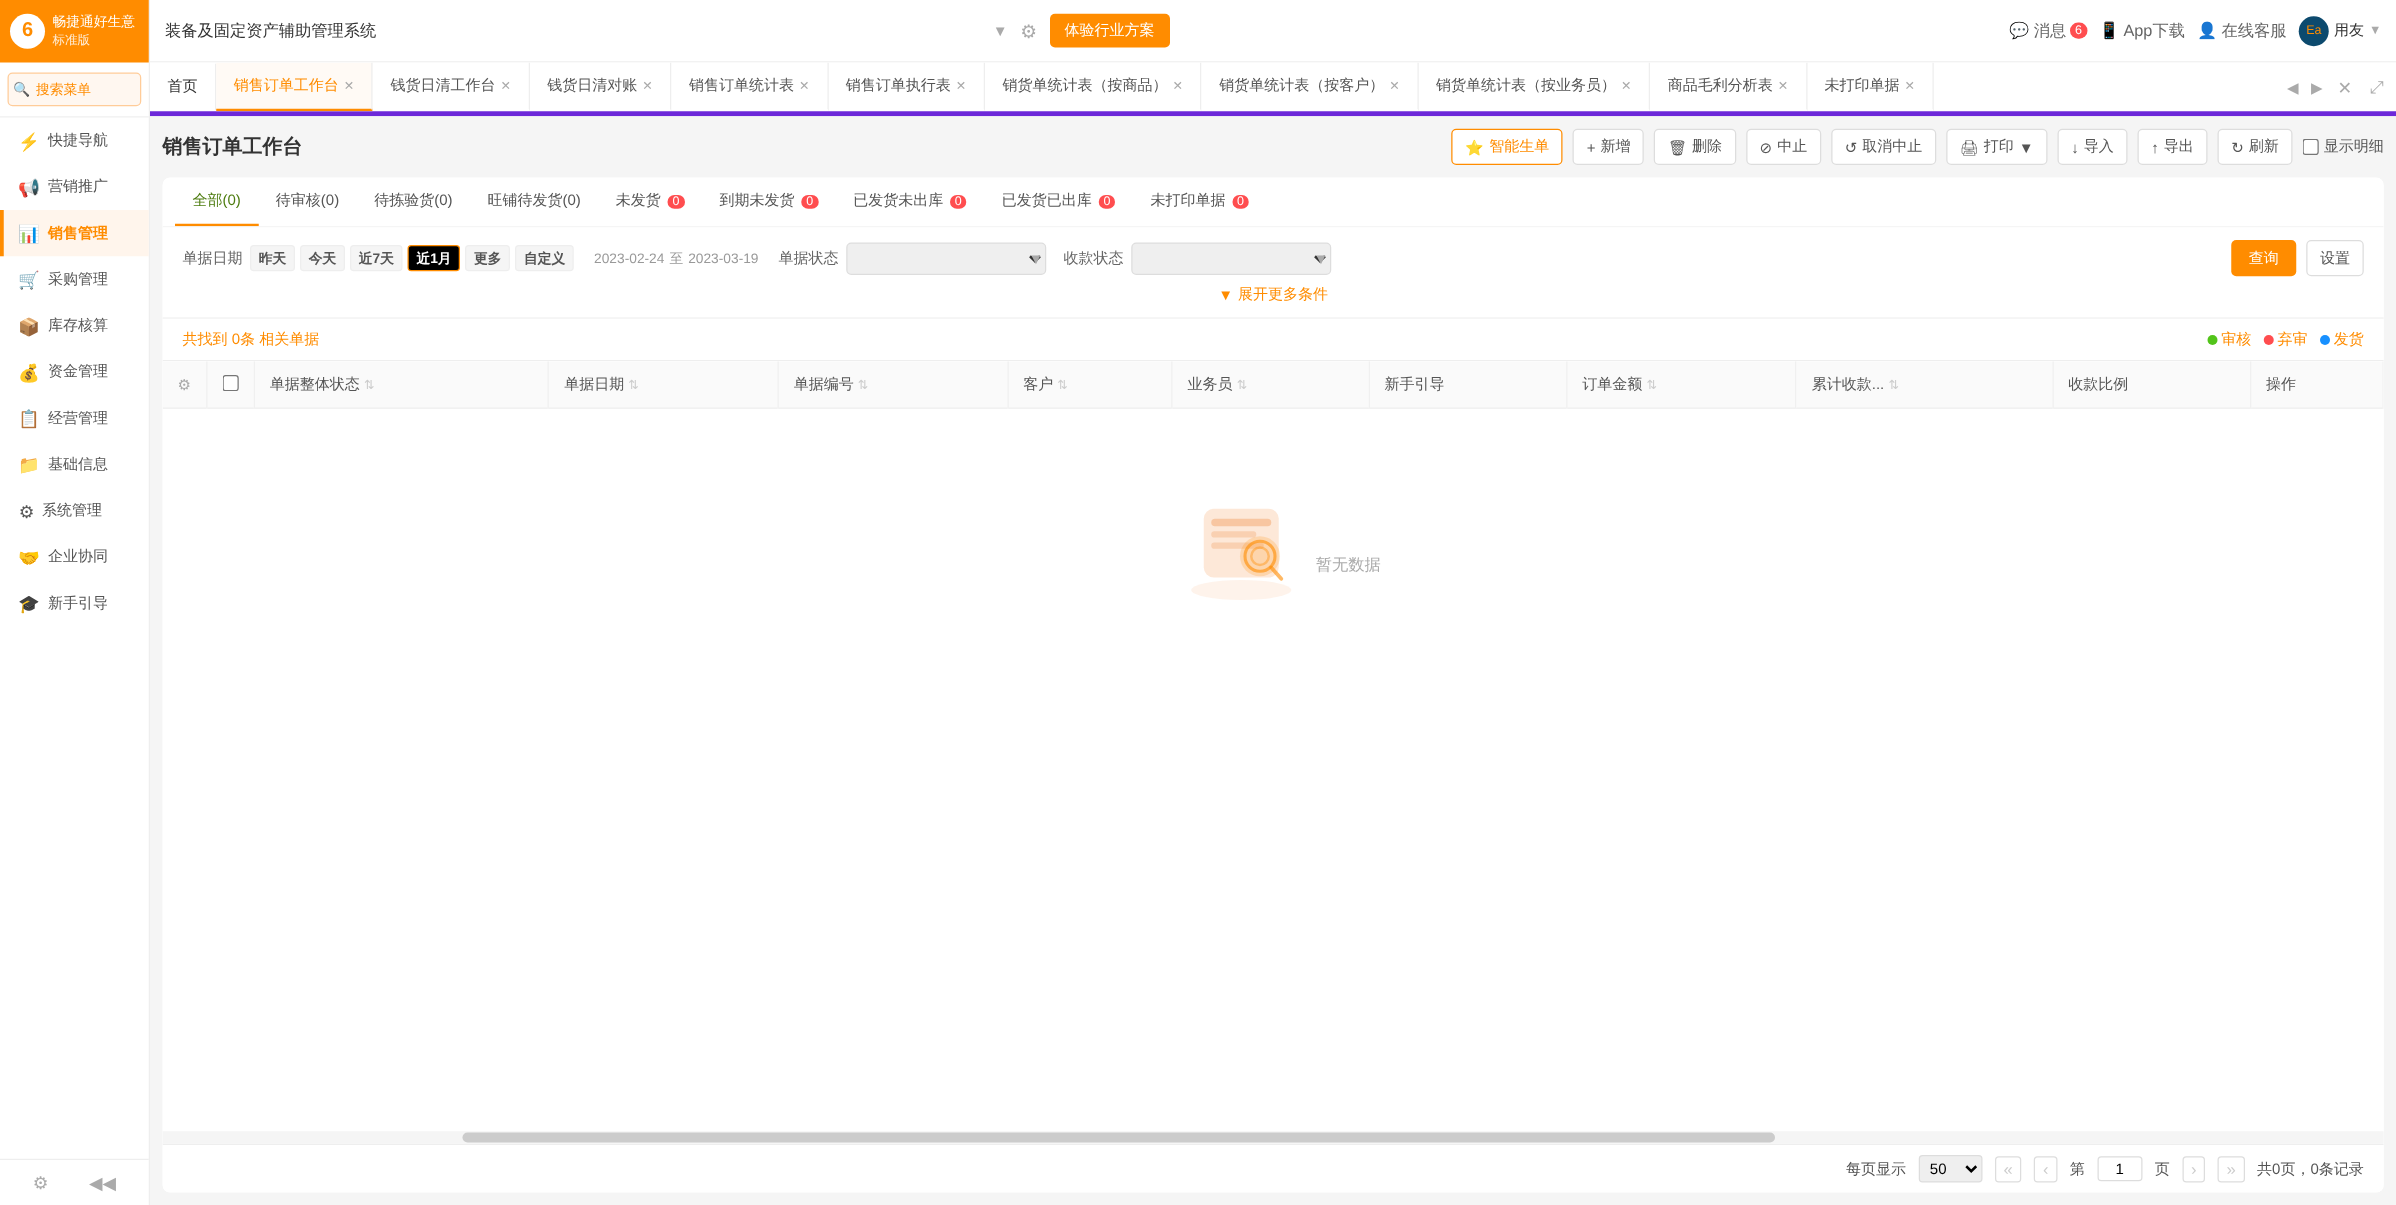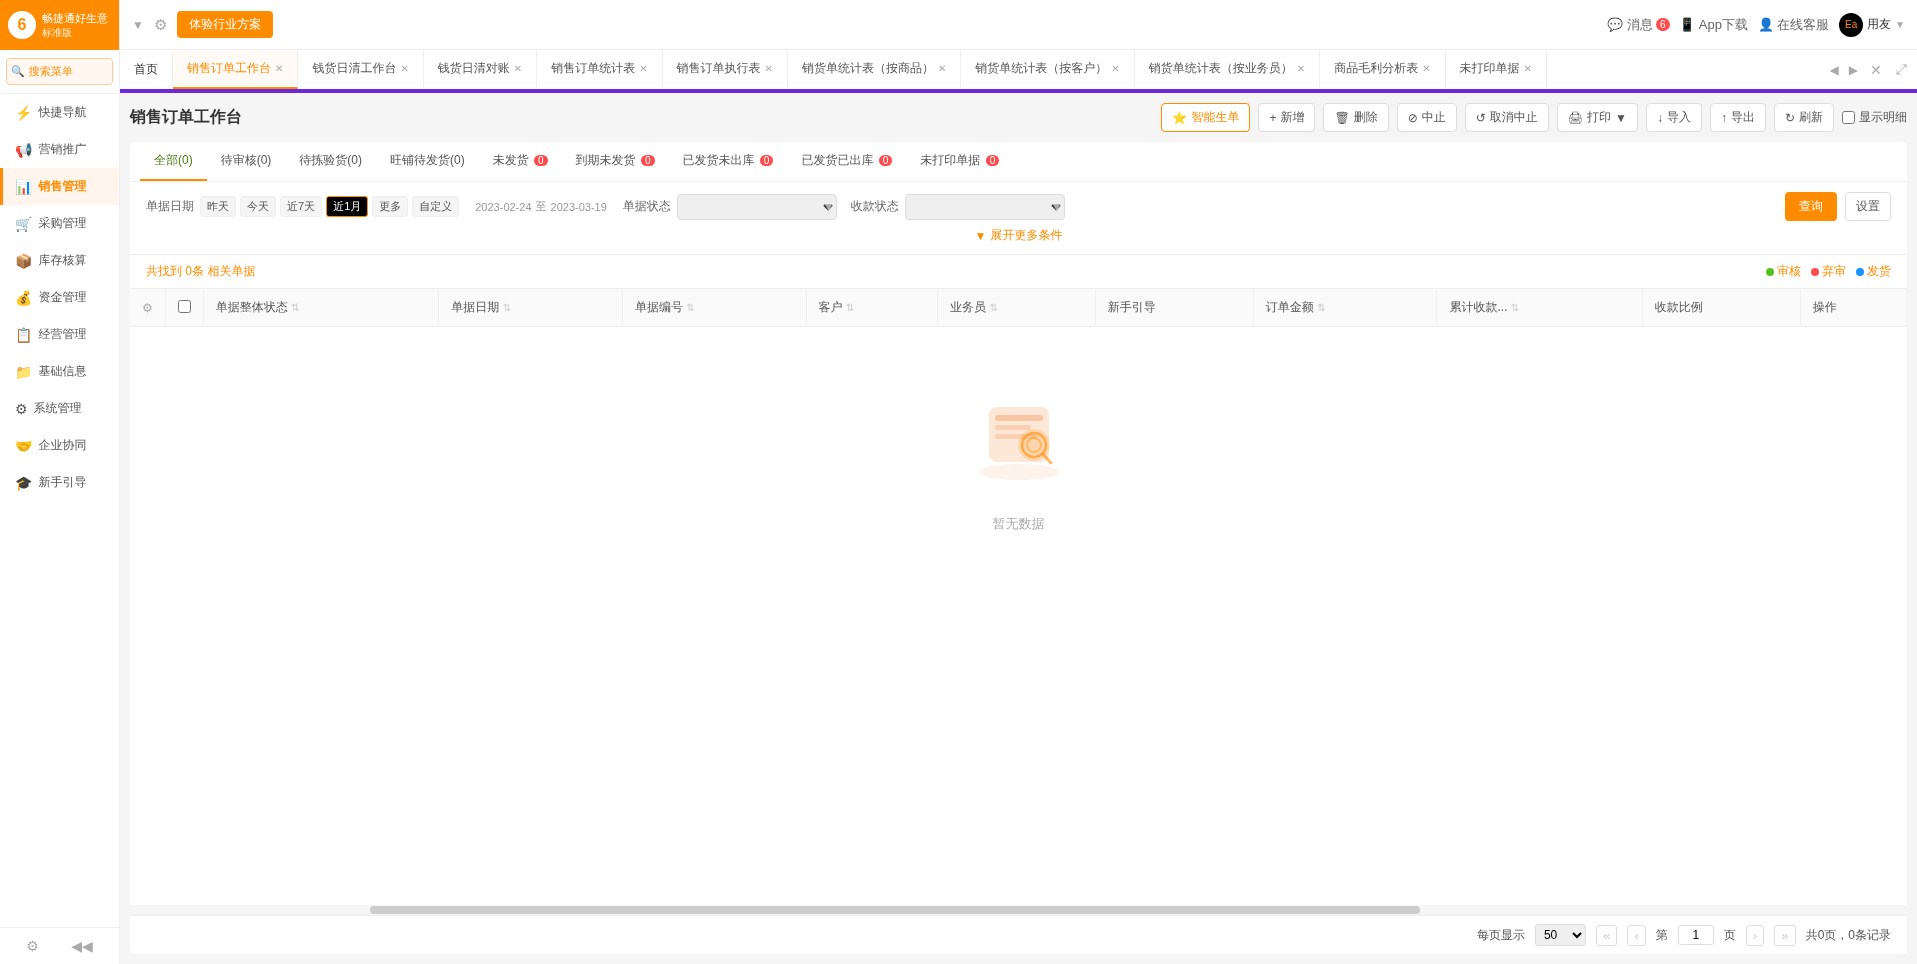--- a/index.html
+++ b/index.html
@@ -21,21 +21,21 @@
     
     .main { flex: 1; display: flex; flex-direction: column; overflow: hidden; }
 
     
     .topbar { height: 50px; background: white; border-bottom: 1px solid #eee; display: flex; align-items: center; padding: 0 12px; gap: 10px; }
     .topbar-title { font-size: 13px; color: #333; flex: 1; }
     .topbar-btn-orange { background: #ff8c00; color: white; border: none; border-radius: 4px; padding: 5px 12px; cursor: pointer; font-size: 12px; }
     .topbar-icon-btn { color: #666; cursor: pointer; font-size: 13px; display: flex; align-items: center; gap: 3px; }
     .topbar-badge { background: #ff4d4f; color: white; border-radius: 10px; font-size: 10px; padding: 1px 4px; }
     .topbar-user { display: flex; align-items: center; gap: 4px; color: #333; cursor: pointer; }
-    .topbar-avatar { width: 24px; height: 24px; background: #000000; border-radius: 50%; display: flex; align-items: center; justify-content: center; font-size: 10px; color: #ff8c00; }
+    .topbar-avatar { width: 24px; height: 24px; background: #0c4a6e; border-radius: 50%; display: flex; align-items: center; justify-content: center; font-size: 10px; color: #ff8c00; }
     .topbar-dropdown { color: #aaa; font-size: 10px; }
 
     
     .tabbar { background: white; border-bottom: 4px solid #6d28d9; display: flex; align-items: center; overflow: hidden; }
     .tab { display: flex; align-items: center; gap: 4px; padding: 10px 14px; font-size: 12px; color: #555; cursor: pointer; border-bottom: 2px solid transparent; white-space: nowrap; border-right: 1px solid #eee; }
     .tab.active { color: #ff8c00; border-bottom-color: #ff8c00; background: #fffaf5; }
     .tab-close { color: #aaa; font-size: 10px; cursor: pointer; }
     .tab-home { background: white; padding: 10px 14px; font-size: 12px; color: #333; cursor: pointer; border-right: 1px solid #eee; }
     .tabbar-arrows { display: flex; align-items: center; gap: 2px; padding: 0 4px; margin-left: auto; }
     .tabbar-arr { color: #aaa; cursor: pointer; font-size: 12px; padding: 2px 4px; }
@@ -58,21 +58,21 @@
     .filter-tab { padding: 10px 14px; font-size: 12px; color: #555; cursor: pointer; border-bottom: 2px solid transparent; white-space: nowrap; }
     .filter-tab.active { color: #4d7c0f; border-bottom-color: #ff8c00; }
     .filter-tab .badge-red { background: #ff4d4f; color: white; border-radius: 8px; font-size: 10px; padding: 0 4px; margin-left: 2px; }
 
     
     .search-area { background: white; padding: 10px 16px; border-bottom: 1px solid #eee; }
     .search-row { display: flex; align-items: center; gap: 16px; flex-wrap: wrap; }
     .search-field { display: flex; align-items: center; gap: 6px; }
     .search-label { color: #666; font-size: 12px; white-space: nowrap; }
     .search-input { border: 1px solid #ddd; border-radius: 4px; padding: 4px 8px; font-size: 12px; color: #333; outline: none; }
-    .date-range { display: flex; align-items: center; gap: 4px; font-size: 12px; color: #333; }
+    .date-range { display: flex; align-items: center; gap: 4px; font-size: 12px; color: #333; font-weight: bold; }
     .date-chip { background: #f5f5f5; border: 1px solid #eee; border-radius: 3px; padding: 2px 6px; cursor: pointer; font-size: 11px; color: #555; }
     .date-chip.active { background: #000000; color: white; border-color: #ff8c00; }
     .expand-btn { display: flex; align-items: center; gap: 4px; color: #ff8c00; cursor: pointer; font-size: 12px; margin: 6px auto 0; width: fit-content; }
 
     
     .result-bar { background: white; padding: 8px 16px; display: flex; justify-content: space-between; border-bottom: 1px solid #eee; }
     .result-count { font-size: 12px; color: #333; }
     .result-count span { color: #ff8c00; }
     .result-actions { display: flex; gap: 10px; }
     .result-action-btn { color: #ff8c00; cursor: pointer; font-size: 12px; display: flex; align-items: center; gap: 3px; }
@@ -82,21 +82,21 @@
     .dot-blue { background: #1890ff; }
 
     
     .table-container { flex: 1; overflow: auto; background: white; }
     table { width: 100%; border-collapse: collapse; font-size: 12px; }
     thead tr { background: #fafafa; border-bottom: 1px solid #eee; }
     th { padding: 10px 12px; text-align: left; color: #555; font-weight: normal; white-space: nowrap; border-right: 1px solid #f0f0f0; }
     th .sort-arrows { color: #ccc; font-size: 10px; }
     .table-checkbox { width: 30px; }
     .table-settings { width: 30px; color: #aaa; text-align: center; }
-    .empty-state { display: flex; flex-direction: column; align-items: center; justify-content: center; padding: 60px 20px; }
+    .empty-state { display: flex; flex-direction: row; align-items: center; justify-content: center; padding: 60px 20px; }
     .empty-text { color: #aaa; font-size: 13px; }
 
     
     .pagination { background: white; border-top: 1px solid #eee; padding: 8px 16px; display: flex; align-items: center; justify-content: flex-end; gap: 10px; font-size: 12px; color: #555; }
     .pagination-select { border: 1px solid #ddd; border-radius: 3px; padding: 2px 4px; font-size: 12px; }
     .pagination-btn { border: 1px solid #ddd; border-radius: 3px; padding: 2px 6px; cursor: pointer; background: white; color: #555; }
     .pagination-btn:disabled { color: #ccc; cursor: default; }
     .pagination-input { border: 1px solid #ddd; border-radius: 3px; padding: 2px 4px; width: 36px; text-align: center; font-size: 12px; }
 
     .scrollbar-container { height: 10px; background: #f5f5f5; position: relative; margin: 0; }
@@ -168,20 +168,21 @@
 
   <div class="sidebar-bottom">
     <span class="sidebar-bottom-btn">⚙</span>
     <span class="sidebar-bottom-btn">◀◀</span>
   </div>
 </div>
 
 <div class="main">
 
   <div class="topbar">
+    <span class="topbar-title">装备及固定资产辅助管理系统</span>
     <span style="color:#aaa;cursor:pointer;">▼</span>
     <span style="color:#aaa;cursor:pointer;font-size:15px;">⚙</span>
     <button class="topbar-btn-orange">体验行业方案</button>
     <div style="flex:1;"></div>
     <div class="topbar-icon-btn">
       <span>💬</span>
       <span>消息</span>
       <span class="topbar-badge">6</span>
     </div>
     <div class="topbar-icon-btn">

